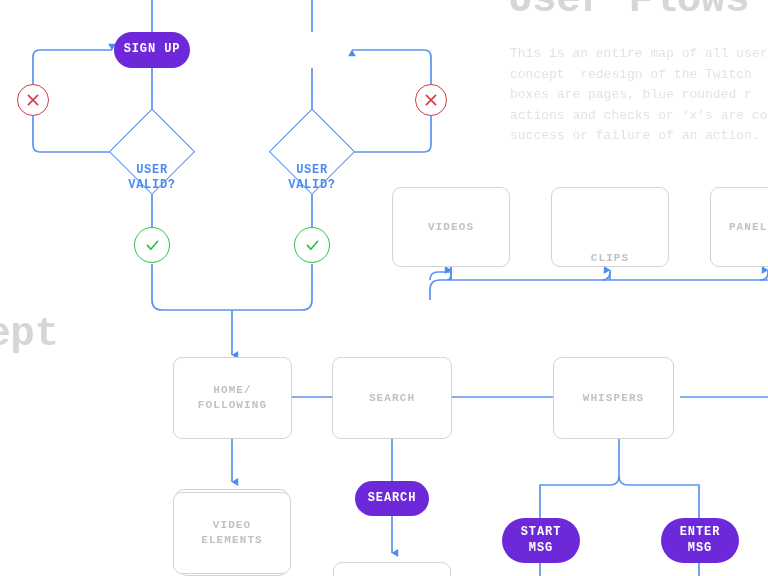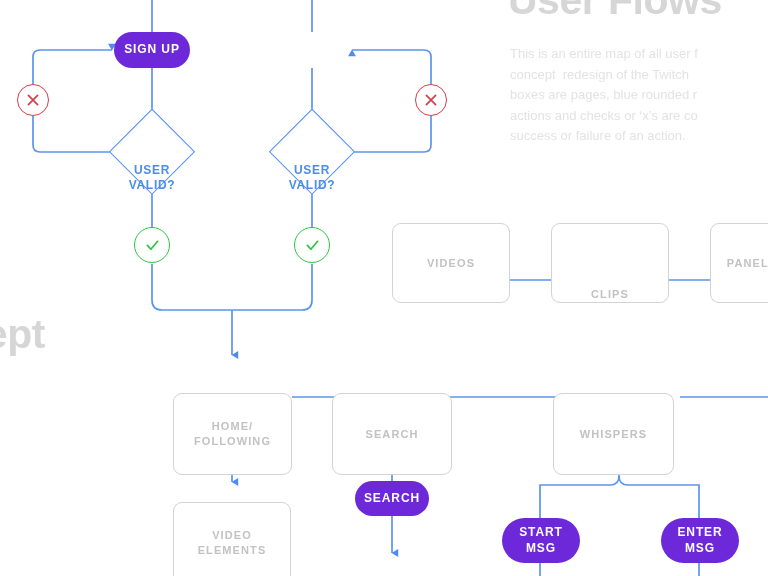--- a/index.html
+++ b/index.html
@@ -6,21 +6,21 @@
     margin: 0;
     padding: 0;
     background: #ffffff;
   }
   #canvas {
     position: relative;
     width: 768px;
     height: 576px;
     overflow: hidden;
     background: #ffffff;
-    font-family: Liberation Sans, sans-serif;
+    font-family: Liberation Mono, monospace;
   }
   #wires {
     position: absolute;
     left: 0;
     top: 0;
     width: 768px;
     height: 576px;
     pointer-events: none;
   }
 
@@ -68,21 +68,20 @@
   
   .page {
     border: 1.4px solid #d3d3d3;
     border-radius: 9px;
     background: #ffffff;
     color: #c2c2c2;
     font-size: 11px;
     font-weight: bold;
     letter-spacing: 1.1px;
     line-height: 1.35;
-    margin-top: 36px;
   }
   .page.stack-under {
     color: transparent;
   }
 
   
   .pill {
     background: #6d28d9;
     border-radius: 999px;
     color: #ffffff;
@@ -280,21 +279,21 @@
   <div class="node page" style="left:332px; top:357px; width:120px; height:82px;">
     <span>SEARCH</span>
   </div>
 
   <div class="node page" style="left:553px; top:357px; width:121px; height:82px;">
     <span>WHISPERS</span>
   </div>
 
   <div class="node page stack-under" style="left:178px; top:494px; width:110px; height:82px;"></div>
   <div class="node page stack-under" style="left:175px; top:489px; width:114px; height:82px;"></div>
-  <div class="node page" style="left:173px; top:466px; width:118px; height:82px; white-space:pre;">
+  <div class="node page" style="left:173px; top:492px; width:118px; height:82px; white-space:pre;">
     <span>VIDEO
 ELEMENTS</span>
   </div>
 
   <div class="node pill" style="left:355px; top:481px; width:74px; height:35px;">
     <span>SEARCH</span>
   </div>
 
   <div class="node page" style="left:333px; top:562px; width:118px; height:82px;"></div>
 

